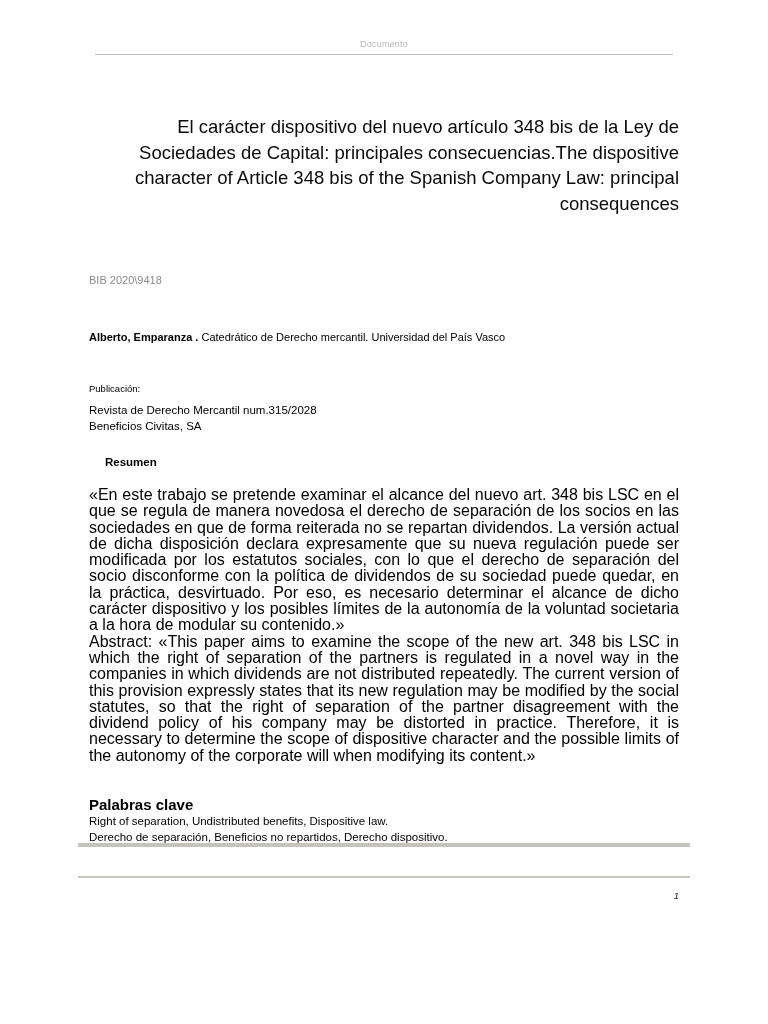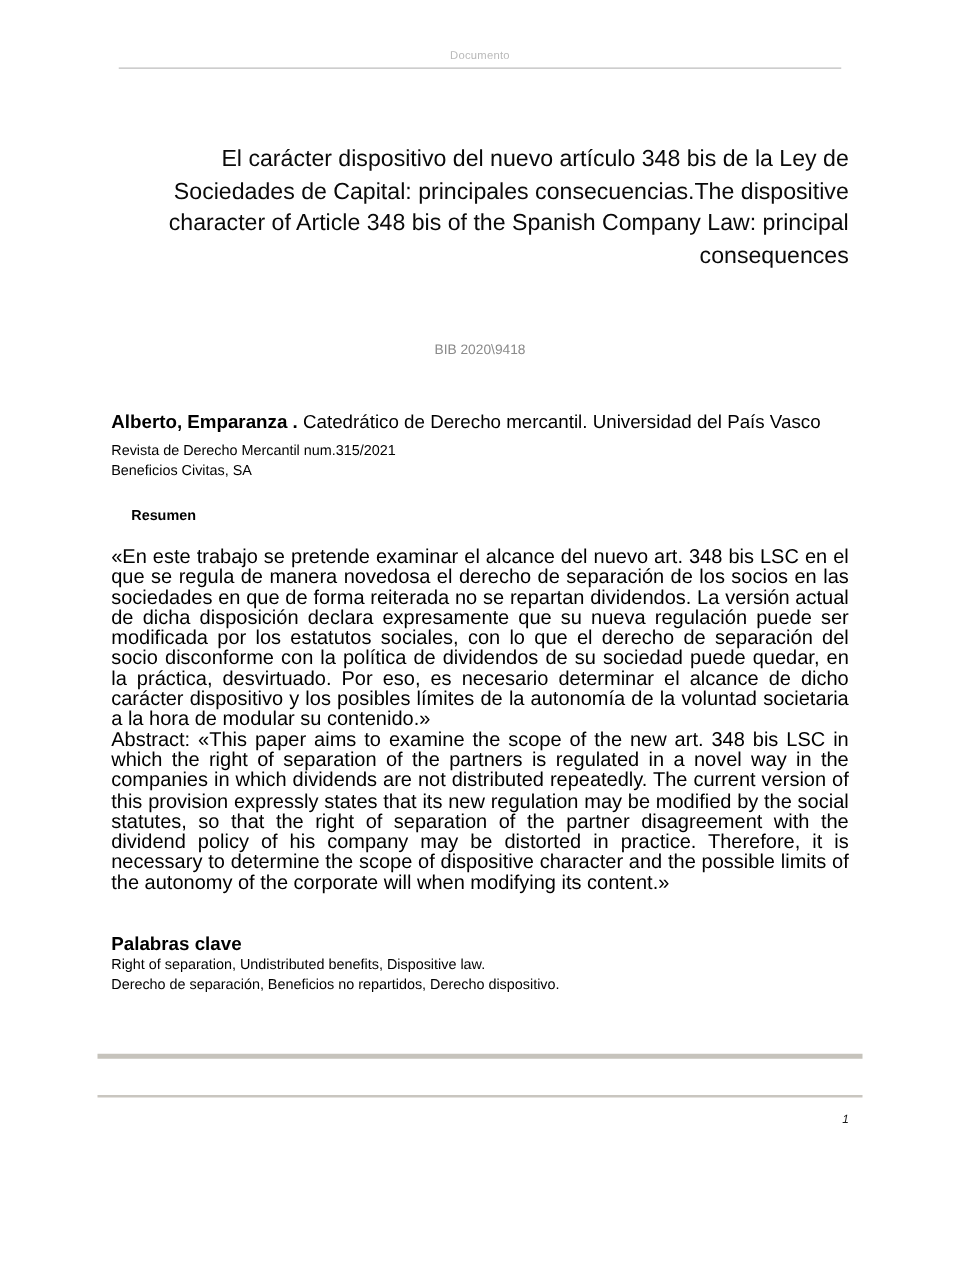--- a/index.html
+++ b/index.html
@@ -59,36 +59,35 @@
     font-weight: normal;
     color: #0a0a0a;
     margin: 0;
   }
 
   .bib-ref {
     position: absolute;
     left: 89px;
     top: 273px;
     width: 590px;
-    text-align: center;
     font-size: 11px;
     color: #8a8a8a;
     line-height: 14px;
   }
 
   
   .content {
     position: absolute;
     left: 89px;
     top: 329px;
     width: 590px;
   }
 
   .author-line {
-    font-size: 15px;
+    font-size: 11px;
     line-height: 17px;
     text-align: justify;
     text-justify: inter-word;
     margin: 0;
   }
   .author-name {
     font-weight: bold;
   }
 
   .pub-label {
@@ -179,23 +178,24 @@
 
   <div class="bib-ref">BIB 2020\9418</div>
 
   <div class="content">
 
     <p class="author-line">
       <span class="author-name">Alberto, Emparanza .</span>
       <span>Catedrático de Derecho mercantil. Universidad del País Vasco</span>
     </p>
 
+    <p class="pub-label">Publicación:</p>
 
     <p class="pub-lines">
-      <span>Revista de Derecho Mercantil num.315/2021</span><br>
+      <span>Revista de Derecho Mercantil num.315/2028</span><br>
       <span>Beneficios Civitas, SA</span>
     </p>
 
     <p class="section-head">Resumen</p>
 
     <p class="abstract-para">«En este trabajo se pretende examinar el alcance del nuevo art. 348 bis LSC en el que se regula de manera novedosa el derecho de separación de los socios en las sociedades en que de forma reiterada no se repartan dividendos. La versión actual de dicha disposición declara expresamente que su nueva regulación puede ser modificada por los estatutos sociales, con lo que el derecho de separación del socio disconforme con la política de dividendos de su sociedad puede quedar, en la práctica, desvirtuado. Por eso, es necesario determinar el alcance de dicho carácter dispositivo y los posibles límites de la autonomía de la voluntad societaria a la hora de modular su contenido.»</p>
 
     <p class="abstract-para">Abstract: «This paper aims to examine the scope of the new art. 348 bis LSC in which the right of separation of the partners is regulated in a novel way in the companies in which dividends are not distributed repeatedly. The current version of this provision expressly states that its new regulation may be modified by the social statutes, so that the right of separation of the partner disagreement with the dividend policy of his company may be distorted in practice. Therefore, it is necessary to determine the scope of dispositive character and the possible limits of the autonomy of the corporate will when modifying its content.»</p>
 
     <p class="keywords-head">Palabras clave</p>

